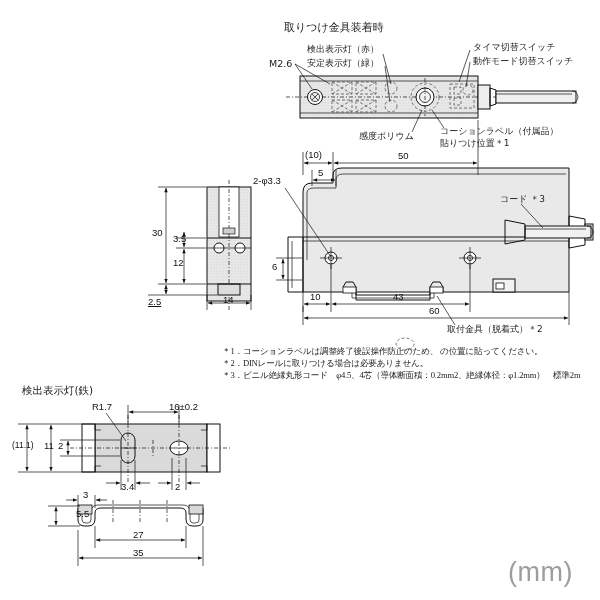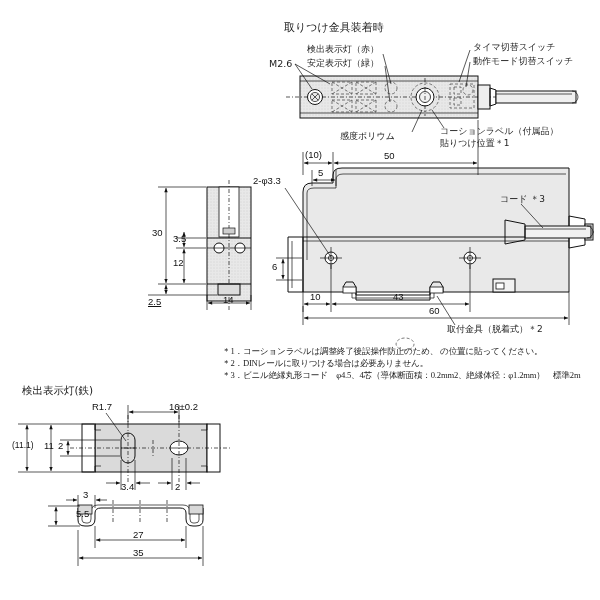--- a/index.html
+++ b/index.html
@@ -309,26 +309,26 @@
       <path class="dash2" d="M405,350 a9,6 0 1 1 0.1,0"></path>
     </g>
   </svg>
 
   <div class="lbl jp" style="left:284px;top:22px;font-size:11px;">取りつけ金具装着時</div>
   <div class="lbl jp" style="left:269px;top:59px;font-size:9.5px;">M2.6</div>
   <div class="lbl jp" style="left:307px;top:44px;">検出表示灯（赤）</div>
   <div class="lbl jp" style="left:307px;top:58px;">安定表示灯（緑）</div>
   <div class="lbl jp" style="left:473px;top:42px;">タイマ切替スイッチ</div>
   <div class="lbl jp" style="left:473px;top:56px;">動作モード切替スイッチ</div>
-  <div class="lbl jp" style="left:340px;top:131px;">感度ボリウム</div>
+  <div class="lbl jp" style="left:359px;top:131px;">感度ボリウム</div>
   <div class="lbl jp" style="left:440px;top:126px;">コーションラベル（付属品）</div>
   <div class="lbl jp" style="left:440px;top:138px;">貼りつけ位置＊1</div>
 
   <div class="lbl dim" style="left:305px;top:150px;">(10)</div>
-  <div class="lbl dim" style="left:384px;top:151px;">50</div>
+  <div class="lbl dim" style="left:398px;top:151px;">50</div>
   <div class="lbl dim" style="left:318px;top:168px;">5</div>
   <div class="lbl dim" style="left:253px;top:176px;">2-φ3.3</div>
   <div class="lbl dim" style="left:272px;top:262px;">6</div>
   <div class="lbl dim" style="left:310px;top:292px;">10</div>
   <div class="lbl dim" style="left:393px;top:292px;">43</div>
   <div class="lbl dim" style="left:429px;top:306px;">60</div>
   <div class="lbl jp" style="left:500px;top:194px;">コード ＊3</div>
   <div class="lbl jp" style="left:447px;top:324px;">取付金具（脱着式）＊2</div>
 
   <div class="lbl dim" style="left:152px;top:228px;">30</div>
@@ -347,14 +347,15 @@
   <div class="lbl dim" style="left:175px;top:482px;">2</div>
   <div class="lbl dim" style="left:83px;top:490px;">3</div>
   <div class="lbl dim" style="left:28px;top:509px;padding-left:48px;">5.5</div>
   <div class="lbl dim" style="left:133px;top:530px;">27</div>
   <div class="lbl dim" style="left:133px;top:548px;">35</div>
 
   <div class="lbl note" style="left:222px;top:347px;">＊1．コーションラベルは調整終了後誤操作防止のため、       の位置に貼ってください。</div>
   <div class="lbl note" style="left:222px;top:359px;">＊2．DINレールに取りつける場合は必要ありません。</div>
   <div class="lbl note" style="left:222px;top:371px;">＊3．ビニル絶縁丸形コード　φ4.5、4芯（導体断面積：0.2mm2、絶縁体径：φ1.2mm）　標準2m</div>
 
+  <div class="lbl mm" style="left:508px;top:557px;">(mm)</div>
 
 </div>
 
 </body></html>

